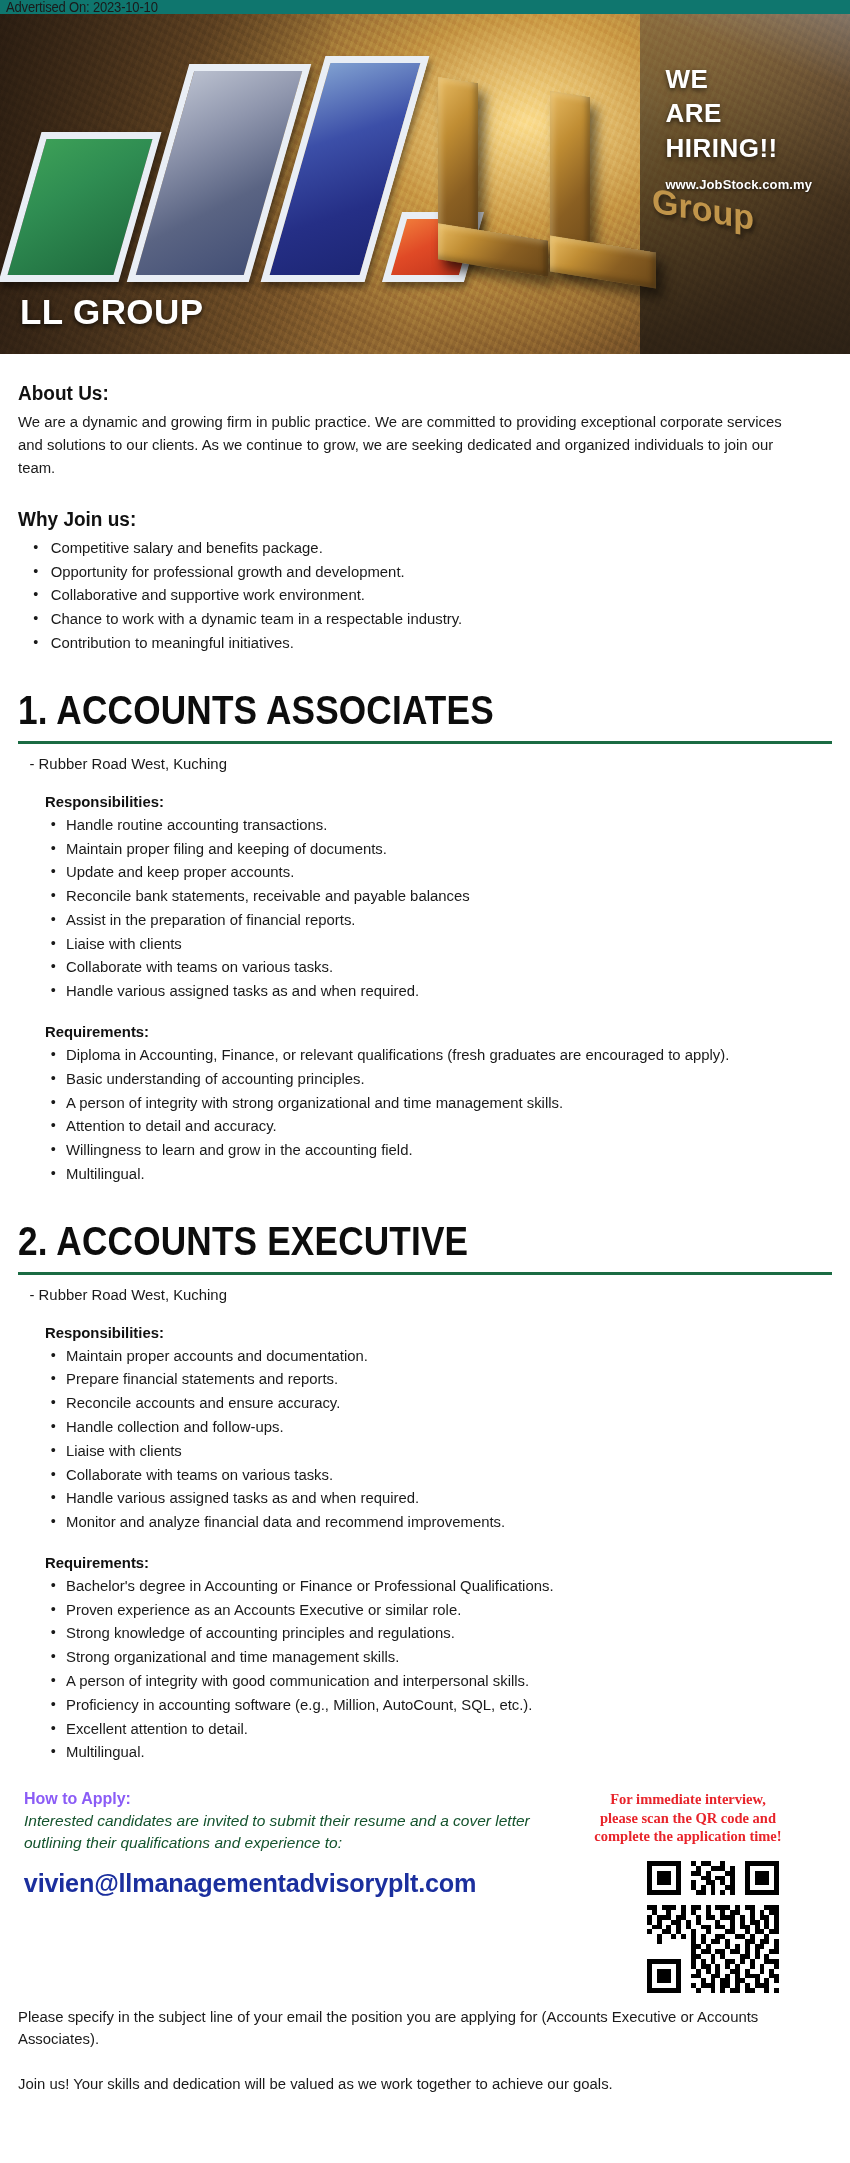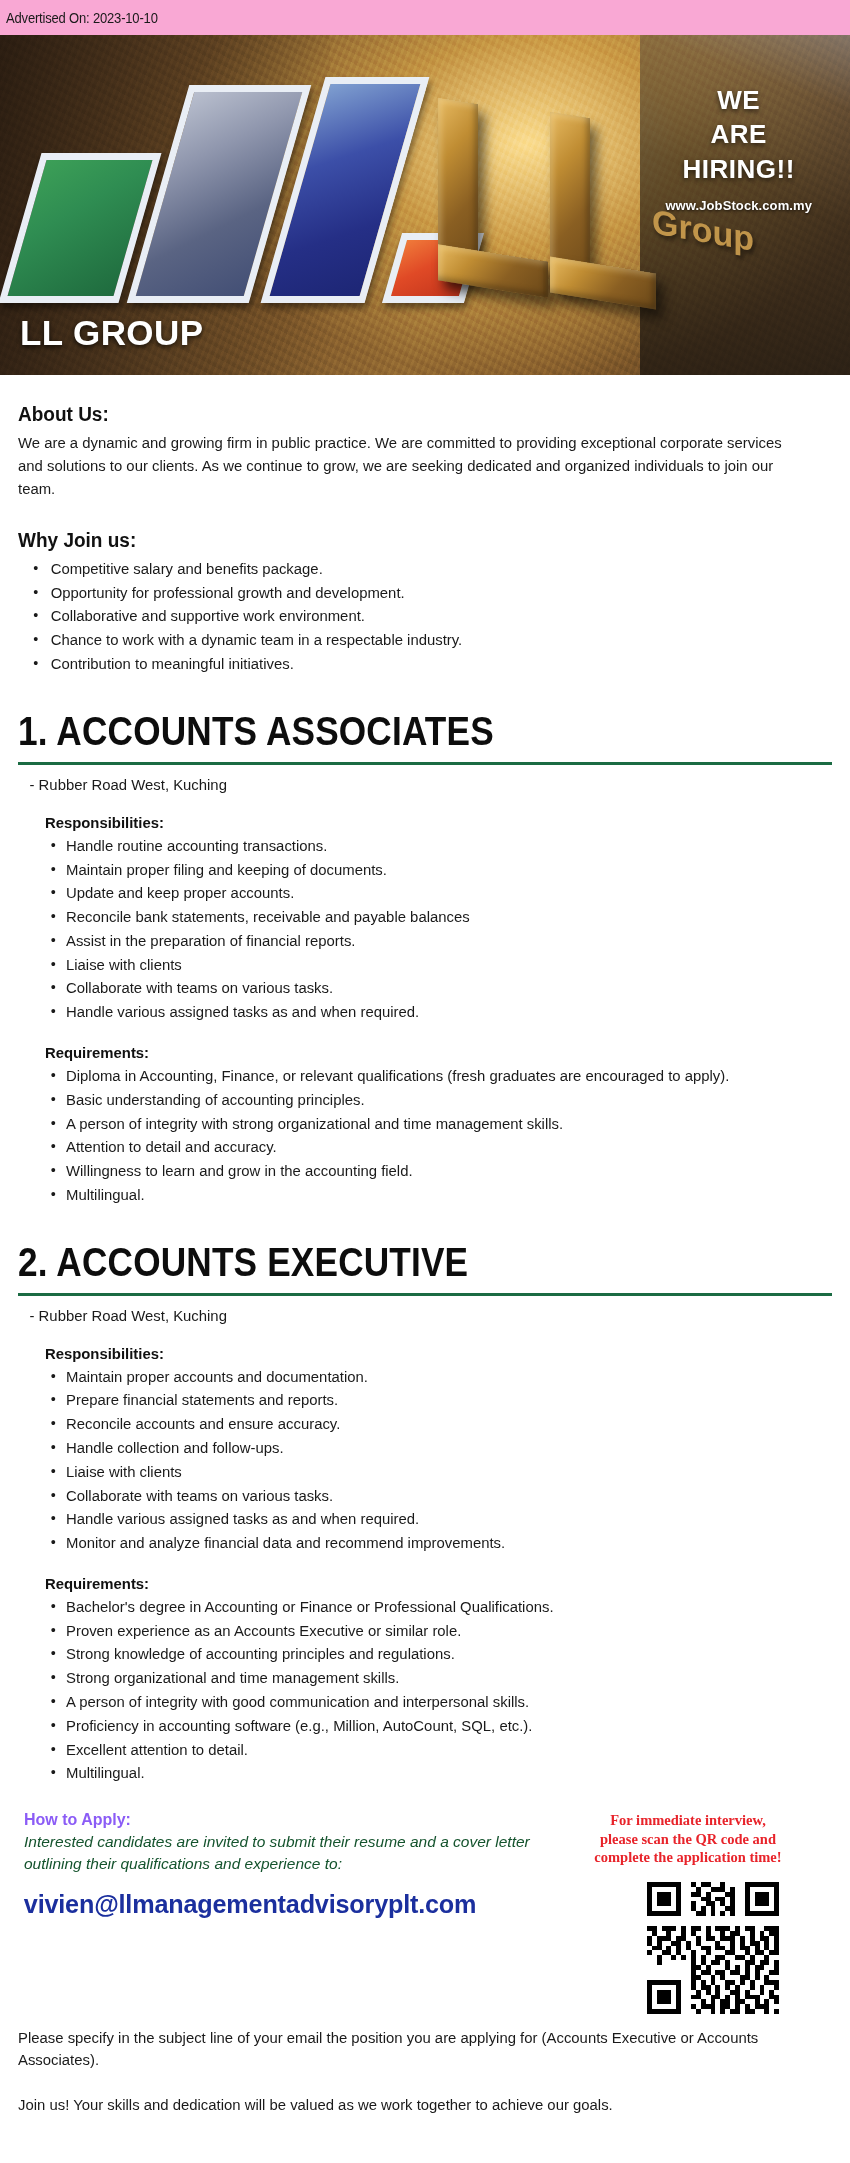--- a/index.html
+++ b/index.html
@@ -5,22 +5,22 @@
   * { box-sizing: border-box; margin: 0; padding: 0; }
   html, body {
     width: 850px;
     background: #ffffff;
     font-family: "Liberation Sans", sans-serif;
   }
   body { width: 850px; min-height: 2163px; position: relative; }
 
   
   .ad-bar {
-    height: 35px;
-    background: #f9a8d4;
+    height: 14px;
+    background: #0f766e;
     display: flex;
     align-items: center;
     padding-left: 6px;
   }
   .ad-bar-text {
     font-size: 14px;
     color: #1a1a1a;
     font-family: "Liberation Sans Narrow", "Liberation Sans", sans-serif;
     letter-spacing: -0.2px;
     transform: scaleX(0.93);
@@ -94,21 +94,21 @@
   .gold-group {
     position: absolute; left: 222px; top: 118px;
     color: #c79a4d; font-size: 34px; font-weight: bold;
     text-shadow: 2px 3px 5px rgba(0,0,0,0.55);
     transform: skewY(10deg);
     opacity: 0.95;
   }
 
   .hiring-block {
     position: absolute; right: 38px; top: 48px;
-    text-align: center;
+    text-align: left;
   }
   .hiring-line {
     color: #ffffff; font-weight: bold; font-size: 26px;
     line-height: 1.32; letter-spacing: 0.5px;
     text-shadow: 0 2px 5px rgba(0,0,0,0.65);
   }
   .hiring-url {
     margin-top: 12px; color: #ffffff; font-weight: bold; font-size: 13px;
     letter-spacing: 0.1px;
     text-shadow: 0 1px 3px rgba(0,0,0,0.8);

